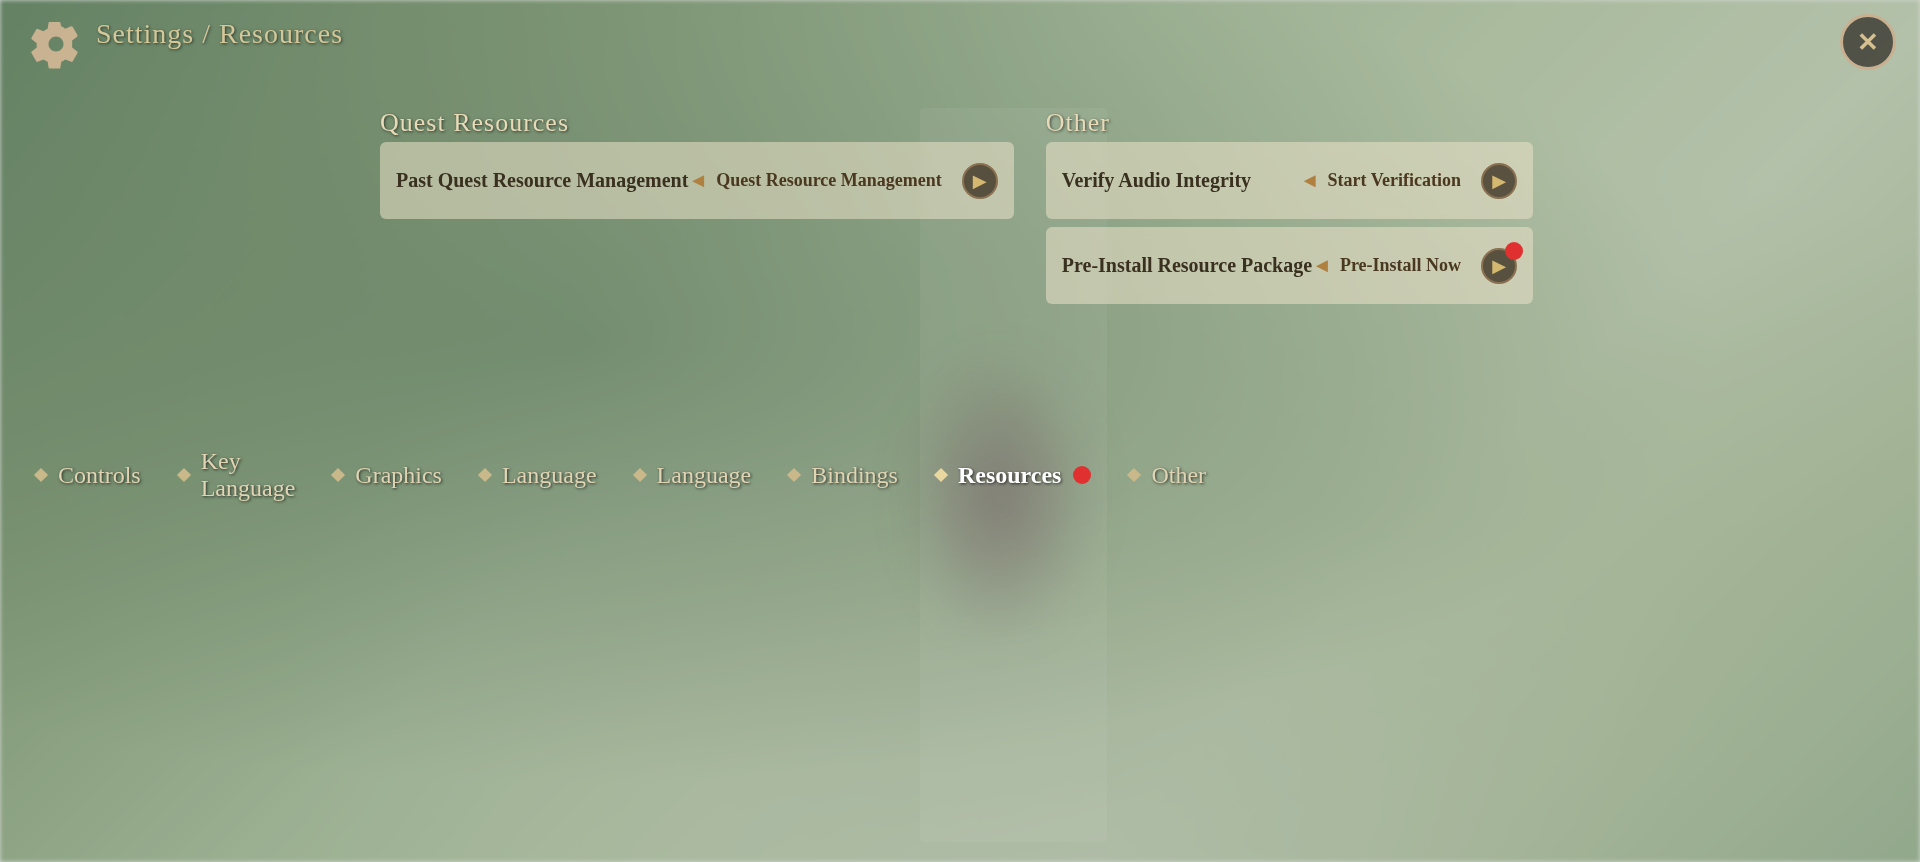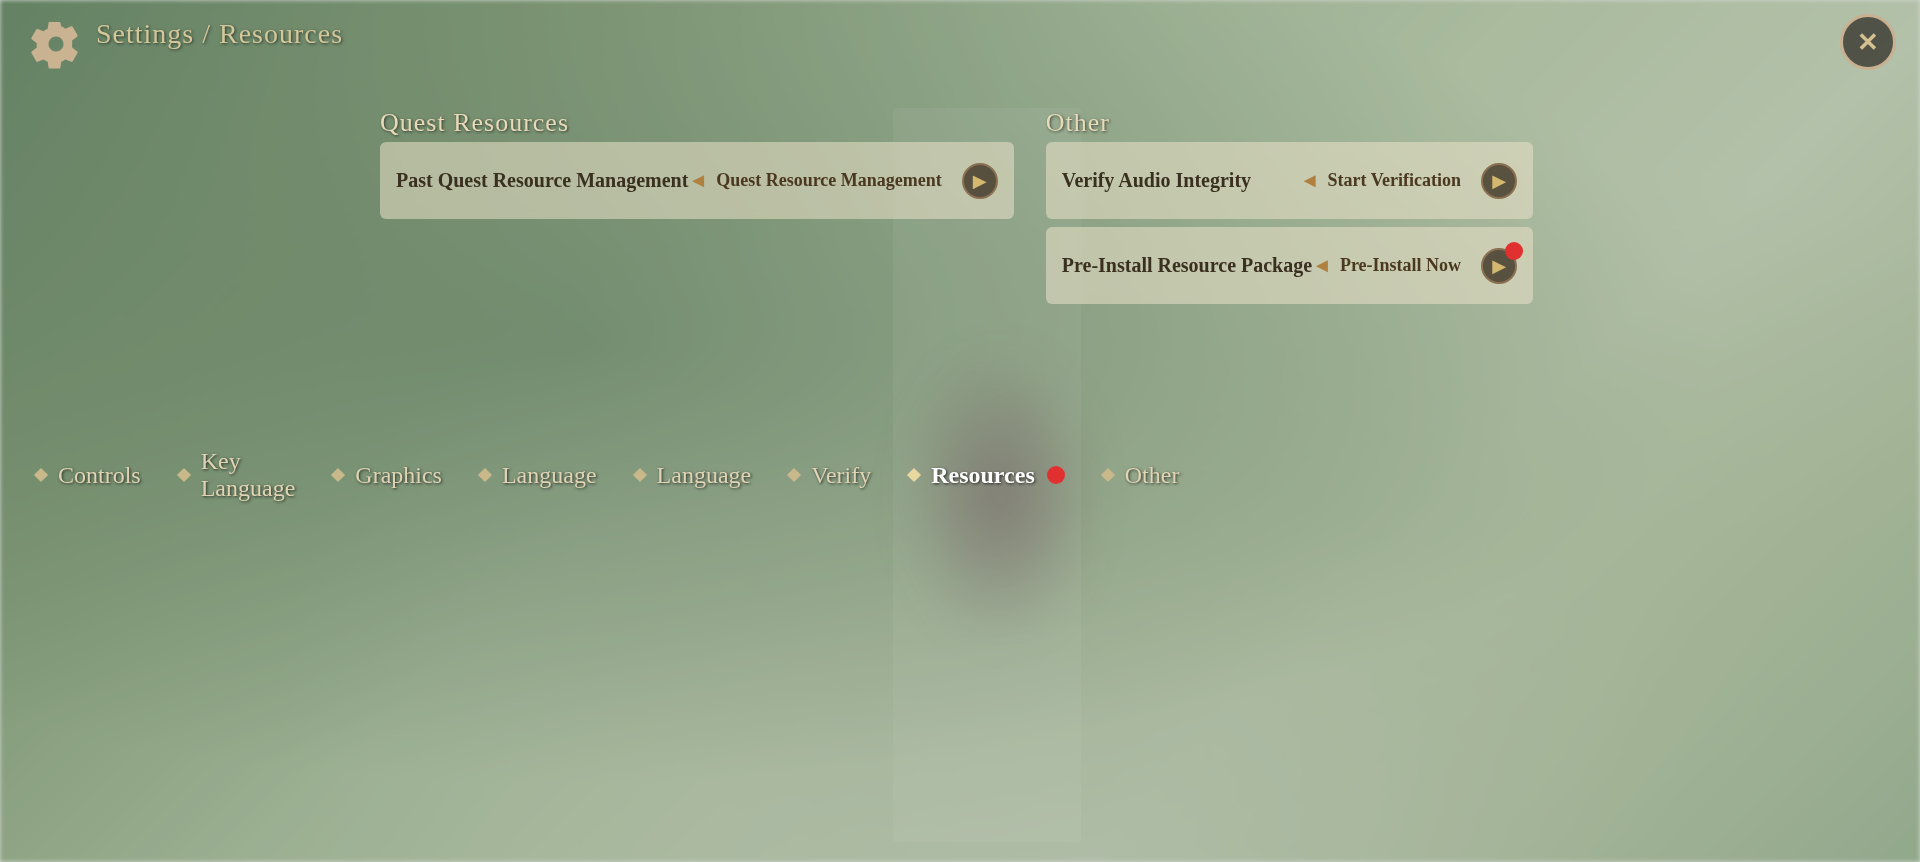--- a/index.html
+++ b/index.html
@@ -293,21 +293,21 @@
         <span class="sidebar-label">Language</span>
       </div>
 
       <div class="sidebar-item">
         <div class="sidebar-diamond"></div>
         <span class="sidebar-label">Language</span>
       </div>
 
       <div class="sidebar-item">
         <div class="sidebar-diamond"></div>
-        <span class="sidebar-label">Verify</span>
+        <span class="sidebar-label">Bindings</span>
       </div>
 
       <div class="sidebar-item active">
         <div class="sidebar-diamond"></div>
         <span class="sidebar-label">Resources</span>
         <div class="badge-dot"></div>
       </div>
 
       <div class="sidebar-item">
         <div class="sidebar-diamond"></div>

